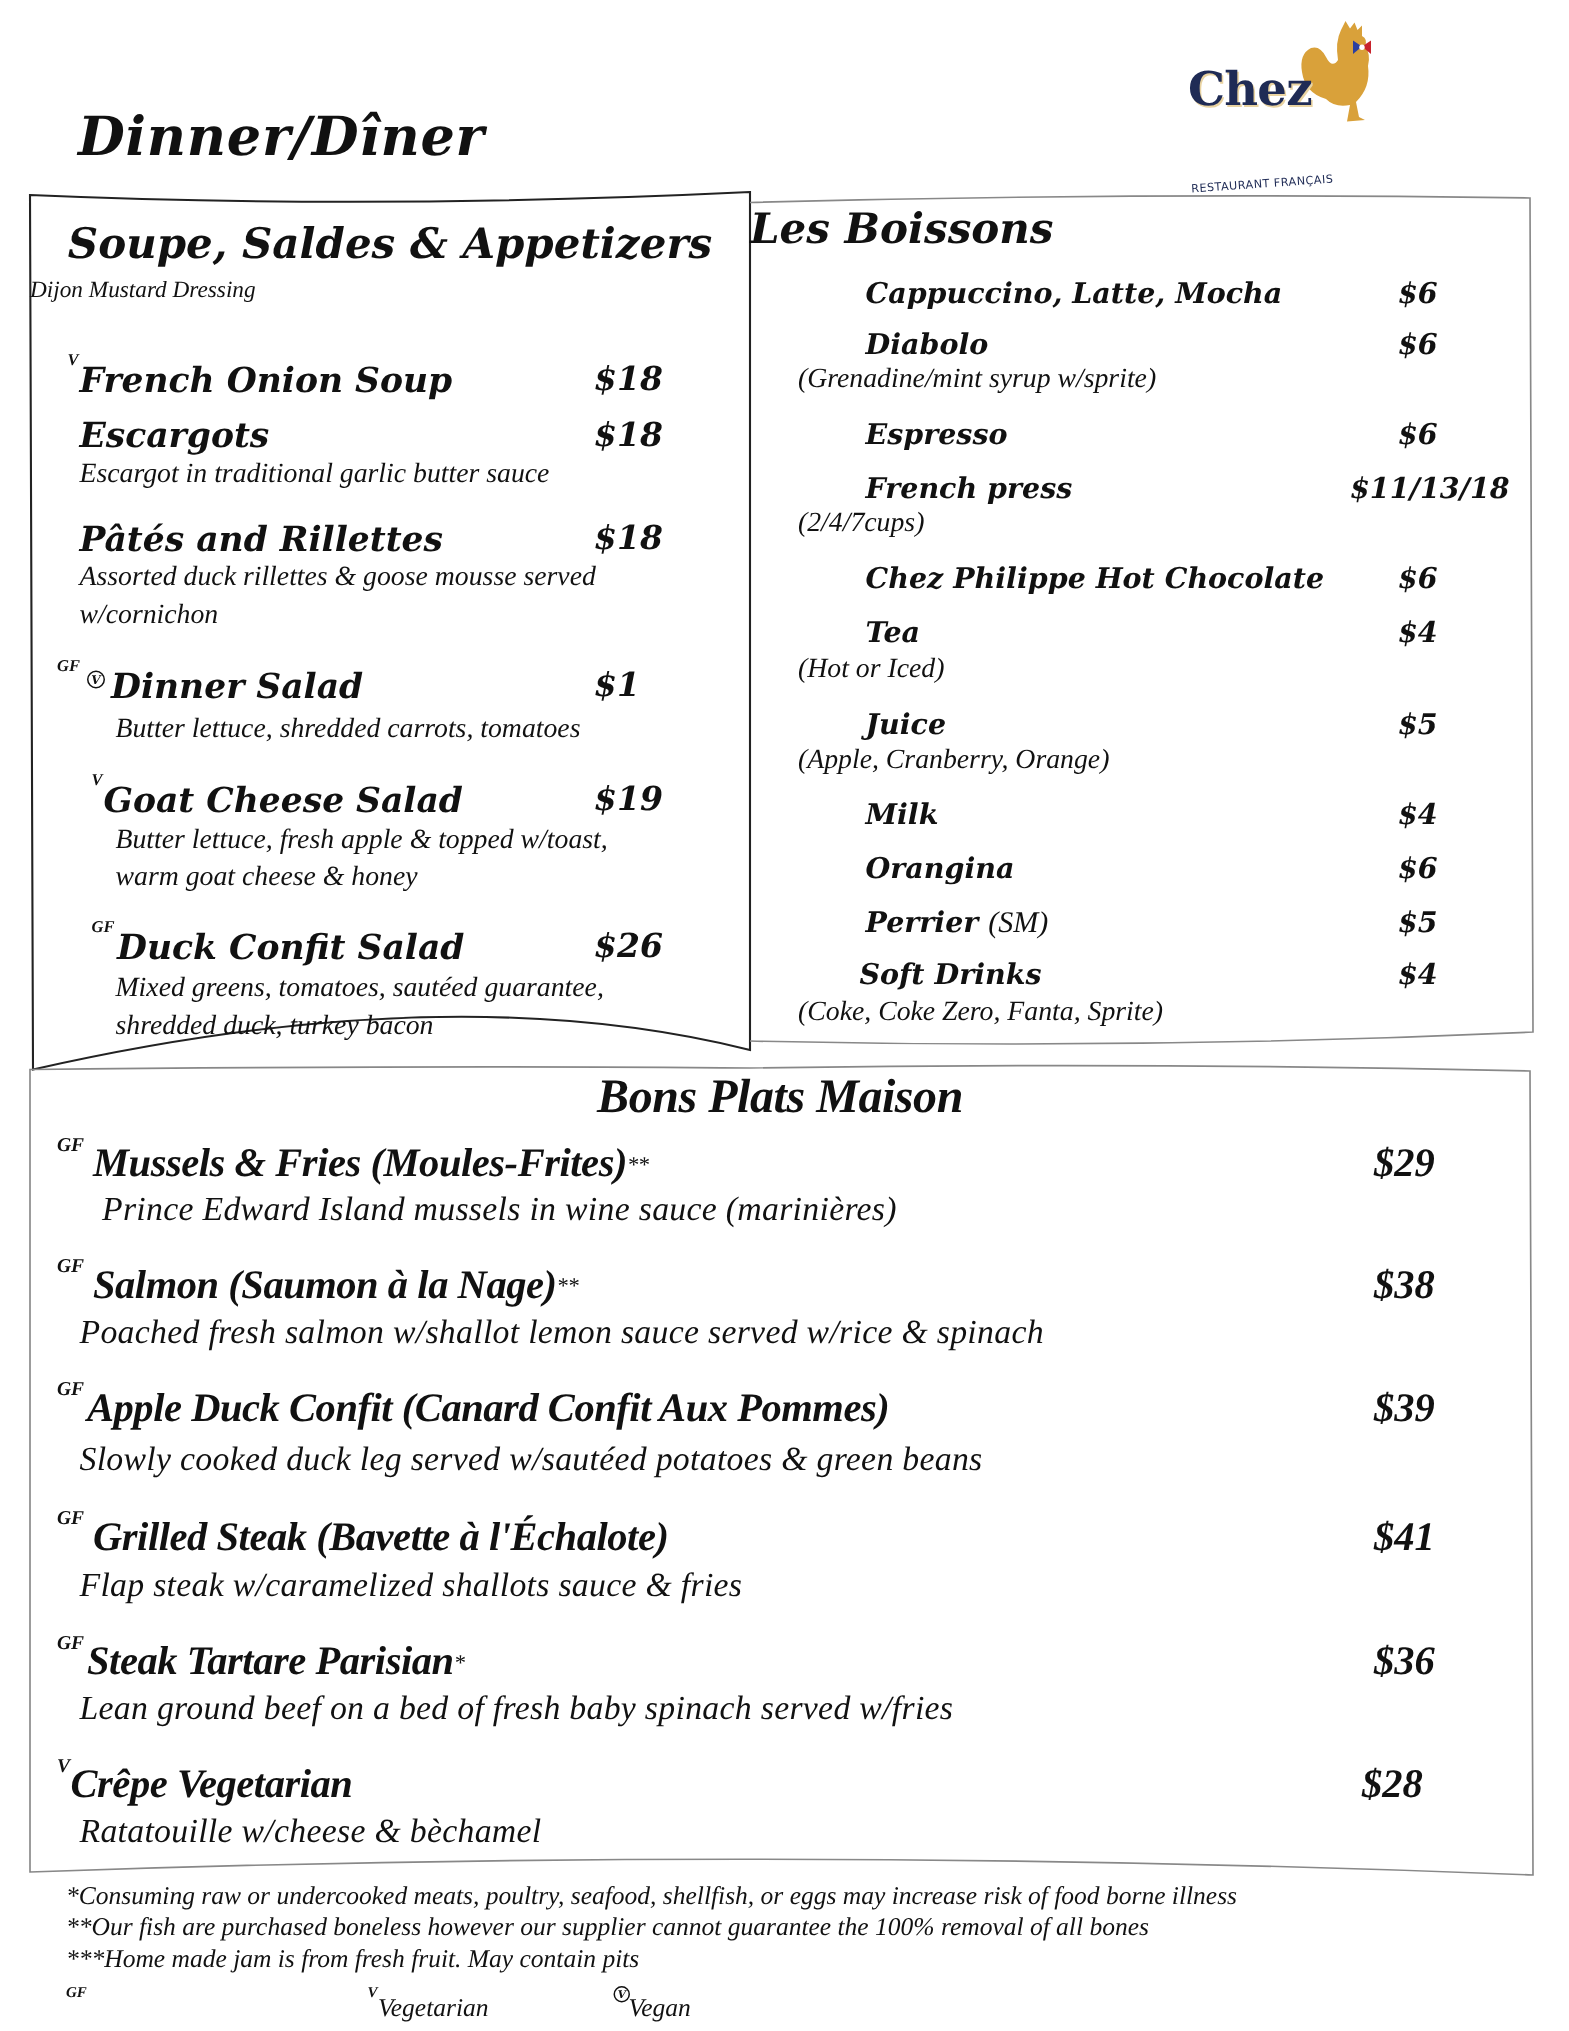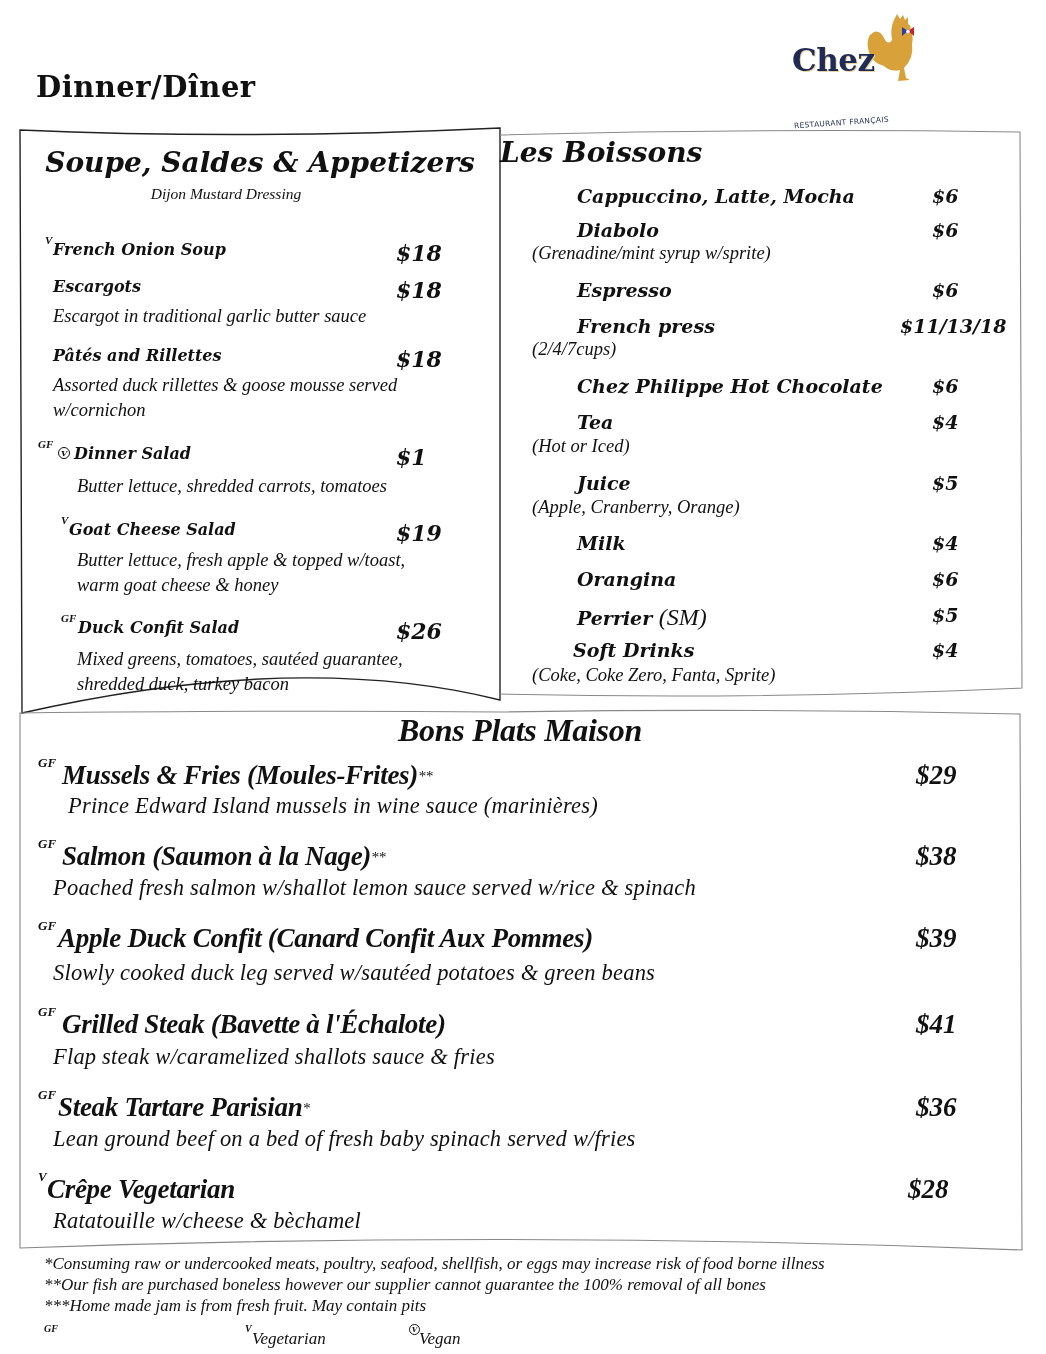--- a/index.html
+++ b/index.html
@@ -1,45 +1,45 @@
 <!DOCTYPE html>
 <html><head>
   <meta charset="utf-8">
   <style>
     * { box-sizing: border-box; margin: 0; padding: 0; }
     html, body { width: 1046px; height: 1354px; background: #ffffff; overflow: hidden; }
     body { position: relative; font-family: "DejaVu Serif", "Liberation Serif", serif; color: #111; }
     .abs { position: absolute; }
 
-    .page-title { left: 36px; top: 70px; font-size: 29px; font-weight: bold; letter-spacing: 0.5px; }
+    .page-title { left: 52px; top: 70px; font-size: 36px; font-weight: bold; font-style: italic; letter-spacing: 0.5px; }
 
     
     .logo { left: 760px; top: 12px; width: 170px; height: 125px; }
     .logo-chez, .logo-phil { position: absolute; font-family: "DejaVu Serif", serif; font-weight: bold; color: #1f2b55; text-shadow: 1px 1px 0 #e9d3a1; }
     .logo-chez { left: 32px; top: 30px; font-size: 31px; letter-spacing: -0.5px; }
     .logo-phil { left: 2px; top: 63px; font-size: 33px; letter-spacing: -0.5px; }
     .logo-sub { position: absolute; left: 34px; top: 106px; font-family: "DejaVu Sans", sans-serif; font-size: 7.5px; color: #1f2b55; transform: rotate(-4deg); letter-spacing: 0.3px; }
     .logo-rooster { position: absolute; left: 104px; top: 2px; width: 56px; height: 72px; }
 
     
     svg.frames { position: absolute; left: 0; top: 0; width: 1046px; height: 1354px; pointer-events: none; }
 
     
     .app-title { left: 20px; width: 480px; top: 146px; text-align: center; font-size: 28px; font-weight: bold; font-style: italic; }
-    .app-sub { left: 20px; width: 412px; top: 185px; text-align: center; font-size: 15.5px; font-style: italic; font-family: "Liberation Serif", serif; }
-    .app-item { font-size: 16px; font-weight: bold; font-style: italic; white-space: nowrap; }
+    .app-sub { left: 20px; width: 412px; top: 185px; text-align: left; font-size: 15.5px; font-style: italic; font-family: "Liberation Serif", serif; }
+    .app-item { font-size: 23px; font-weight: bold; font-style: italic; white-space: nowrap; }
     .app-price { font-size: 22px; font-weight: bold; font-style: italic; }
     .app-desc { font-size: 18.5px; font-style: italic; font-family: "Liberation Serif", serif; line-height: 25px; }
     .tag { font-size: 11px; font-weight: bold; font-style: italic; font-family: "Liberation Serif", serif; }
     .vegan-mark { display: inline-block; width: 12px; height: 12px; border: 1.3px solid #111; border-radius: 50%; font-size: 8px; line-height: 10px; text-align: center; font-weight: bold; font-style: italic; }
 
     
     .bev-title { left: 500px; top: 136px; font-size: 28px; font-weight: bold; font-style: italic; }
     .bev-name { font-size: 19px; font-weight: bold; font-style: italic; white-space: nowrap; margin-left: 45px; }
-    .bev-name .light { font-weight: normal; font-family: "Liberation Serif", serif; font-size: 24px; }
+    .bev-name .light { font-weight: normal; font-family: "Liberation Serif", serif; font-size: 20px; }
     .bev-price { font-size: 19px; font-weight: bold; font-style: italic; white-space: nowrap; }
     .bev-desc { font-size: 18.5px; font-style: italic; font-family: "Liberation Serif", serif; white-space: nowrap; }
 
     
     .plats-title { left: 20px; width: 1000px; top: 712px; text-align: center; font-size: 32px; font-weight: bold; font-style: italic; font-family: "Liberation Serif", serif; letter-spacing: -0.3px; }
     .plat-name { font-size: 27px; font-weight: bold; font-style: italic; font-family: "Liberation Serif", serif; white-space: nowrap; letter-spacing: -0.3px; }
     .plat-name .ast { font-size: 15px; font-weight: normal; vertical-align: 3px; }
     .plat-price { font-size: 27px; font-weight: bold; font-style: italic; font-family: "Liberation Serif", serif; }
     .plat-desc { font-size: 22.5px; font-style: italic; font-family: "Liberation Serif", serif; white-space: nowrap; letter-spacing: 0.2px; }
     .ptag { font-size: 13px; font-weight: bold; font-style: italic; font-family: "Liberation Serif", serif; }

